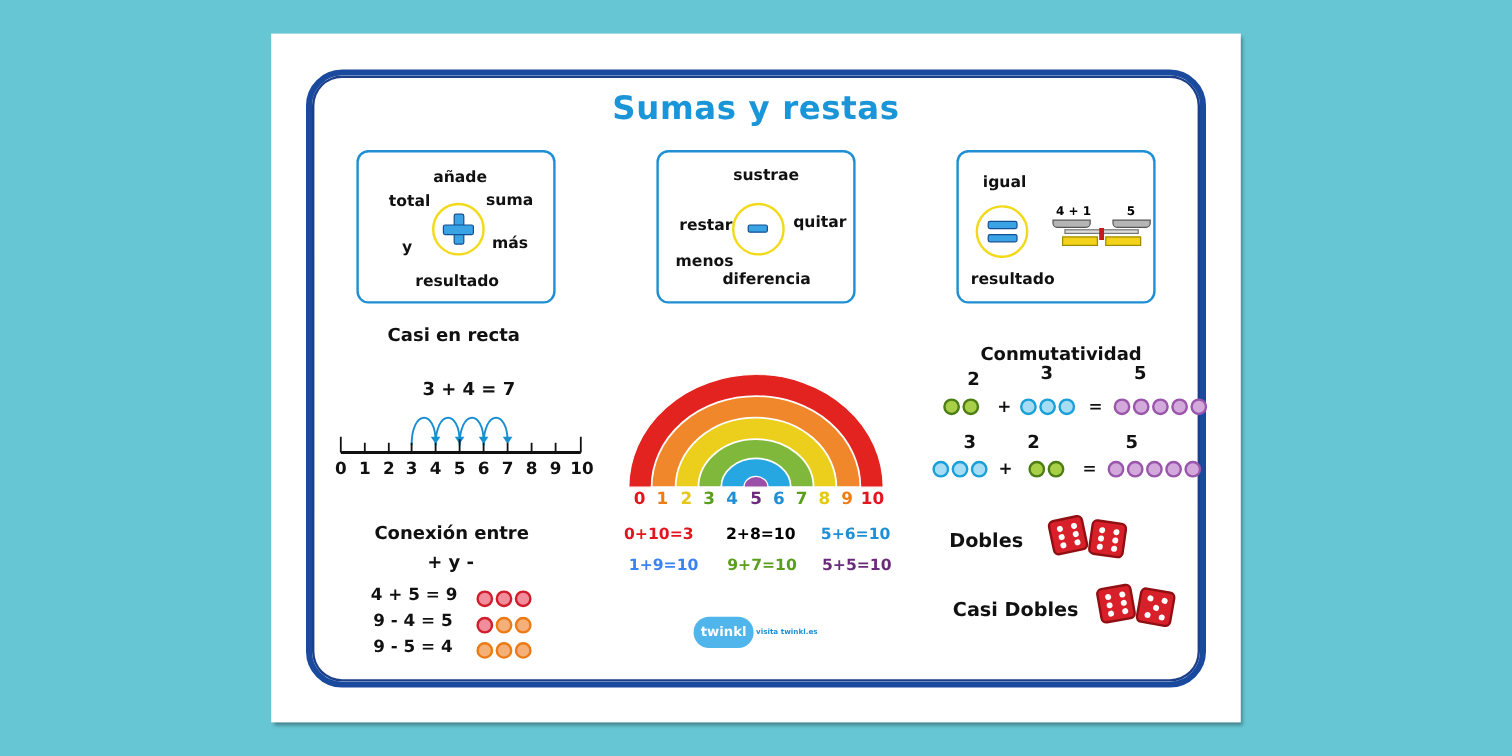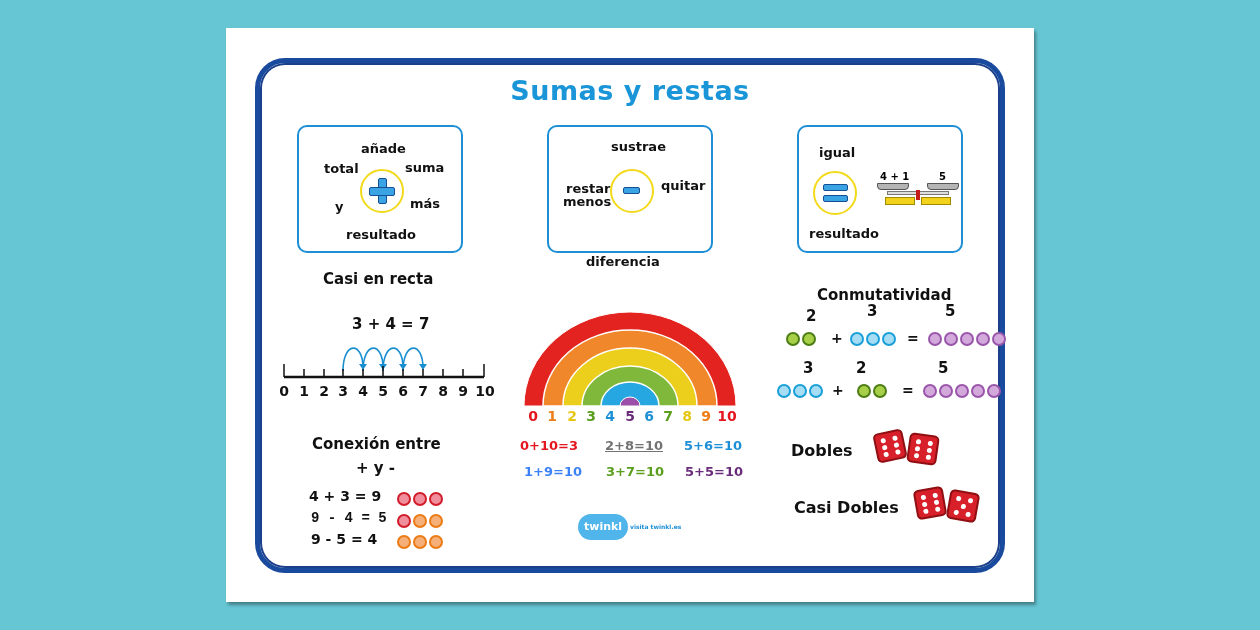--- a/index.html
+++ b/index.html
@@ -44,22 +44,22 @@
     <div class="circle" style="left:61px; top:42px;">
       <div class="abs" style="left:16px; top:7px; width:9px; height:26px; background:#3aa3e3; border:1.5px solid #134f94; border-radius:2px;"></div>
       <div class="abs" style="left:7px; top:16px; width:26px; height:9px; background:#3aa3e3; border:1.5px solid #134f94; border-radius:2px;"></div>
     </div>
   </div>
 
   <div class="box" style="left:321px; top:97px;">
     <span class="word" style="left:62px; top:12px;text-align:center;">sustrae</span>
     <span class="word" style="left:17px; top:35px;margin-top:19px;">restar</span>
     <span class="word" style="left:112px; top:51px;">quitar</span>
-    <span class="word" style="left:14px; top:67px;">menos</span>
-    <span class="word" style="left:37px; top:99px;margin-top:28px;">diferencia</span>
+    <span class="word" style="left:14px; top:84px;">menos</span>
+    <span class="word" style="left:53px; top:99px;">diferencia</span>
     <div class="circle" style="left:61px; top:42px;">
       <div class="abs" style="left:11px; top:16px; width:17px; height:7px; background:#3aa3e3; border:1.5px solid #134f94; border-radius:2px;"></div>
     </div>
   </div>
 
   <div class="box" style="left:571px; top:97px;">
     <span class="word" style="left:20px; top:18px;">igual</span>
     <span class="word" style="left:10px; top:99px;">resultado</span>
     <div class="circle" style="left:14px; top:44px;">
       <div class="abs" style="left:8px; top:11px; width:25px; height:7px; background:#3aa3e3; border:1.5px solid #134f94; border-radius:2px;"></div>
@@ -136,24 +136,24 @@
     <span class="rb-num" style="left:57px; top:96px; color:#5a9e1c;">3</span>
     <span class="rb-num" style="left:76px; top:96px; color:#1d8fd6;">4</span>
     <span class="rb-num" style="left:96px; top:96px; color:#6a2c7a;">5</span>
     <span class="rb-num" style="left:115px; top:96px; color:#1d8fd6;">6</span>
     <span class="rb-num" style="left:134px; top:96px; color:#5a9e1c;">7</span>
     <span class="rb-num" style="left:153px; top:96px; color:#e6c814;">8</span>
     <span class="rb-num" style="left:172px; top:96px; color:#ee7d14;">9</span>
     <span class="rb-num" style="left:191px; top:96px; width:24px; color:#e3161e;">10</span>
   </div>
   <span class="rb-eq" style="left:294px; top:410px; color:#e3161e;">0+10=3</span>
-  <span class="rb-eq" style="left:379px; top:410px; color:#737373;text-decoration:underline;">2+8=10</span>
+  <span class="rb-eq" style="left:379px; top:410px; color:#000000;">2+8=10</span>
   <span class="rb-eq" style="left:458px; top:410px; color:#1d8fd6;">5+6=10</span>
   <span class="rb-eq" style="left:298px; top:436px; color:#3b82f6;">1+9=10</span>
-  <span class="rb-eq" style="left:380px; top:436px; color:#5a9e1c;">3+7=10</span>
+  <span class="rb-eq" style="left:380px; top:436px; color:#5a9e1c;">9+7=10</span>
   <span class="rb-eq" style="left:459px; top:436px; color:#6a2c7a;">5+5=10</span>
 
   <div class="heading" style="left:591px; top:242px;margin-top:16px;">Conmutatividad</div>
   <span class="heading" style="left:580px; top:279px;">2</span>
   <span class="heading" style="left:641px; top:274px;">3</span>
   <span class="heading" style="left:719px; top:274px;">5</span>
   <div class="abs" style="left:560px; top:300px; white-space:nowrap;">
     <span class="dot g"></span><span class="dot g"></span>
     <span class="eq-row" style="position:relative; margin:0 2px 0 8px;">+</span>
     <span class="dot b"></span><span class="dot b"></span><span class="dot b"></span>
@@ -166,22 +166,22 @@
   <div class="abs" style="left:551px; top:352px; white-space:nowrap;">
     <span class="dot b"></span><span class="dot b"></span><span class="dot b"></span>
     <span class="eq-row" style="position:relative; margin:0 8px 0 2px;">+</span>
     <span class="dot g"></span><span class="dot g"></span>
     <span class="eq-row" style="position:relative; margin:0 4px 0 8px;">=</span>
     <span class="dot p"></span><span class="dot p"></span><span class="dot p"></span><span class="dot p"></span><span class="dot p"></span>
   </div>
 
   <div class="heading" style="left:86px; top:407px;">Conexión entre</div>
   <div class="heading" style="left:130px; top:431px;">+ y -</div>
-  <span class="eq-row" style="left:83px; top:460px;">4 + 3 = 9</span>
-  <span class="eq-row" style="left:85px; top:482px;font-family:Liberation Mono, monospace;">9 - 4 = 5</span>
+  <span class="eq-row" style="left:83px; top:460px;">4 + 5 = 9</span>
+  <span class="eq-row" style="left:85px; top:482px;">9 - 4 = 5</span>
   <span class="eq-row" style="left:85px; top:503px;text-align:right;">9 - 5 = 4</span>
   <div class="abs" style="left:171px; top:460px; white-space:nowrap;">
     <span class="dot r"></span><span class="dot r"></span><span class="dot r"></span>
   </div>
   <div class="abs" style="left:171px; top:482px; white-space:nowrap;">
     <span class="dot r"></span><span class="dot o"></span><span class="dot o"></span>
   </div>
   <div class="abs" style="left:171px; top:503px; white-space:nowrap;">
     <span class="dot o"></span><span class="dot o"></span><span class="dot o"></span>
   </div>

